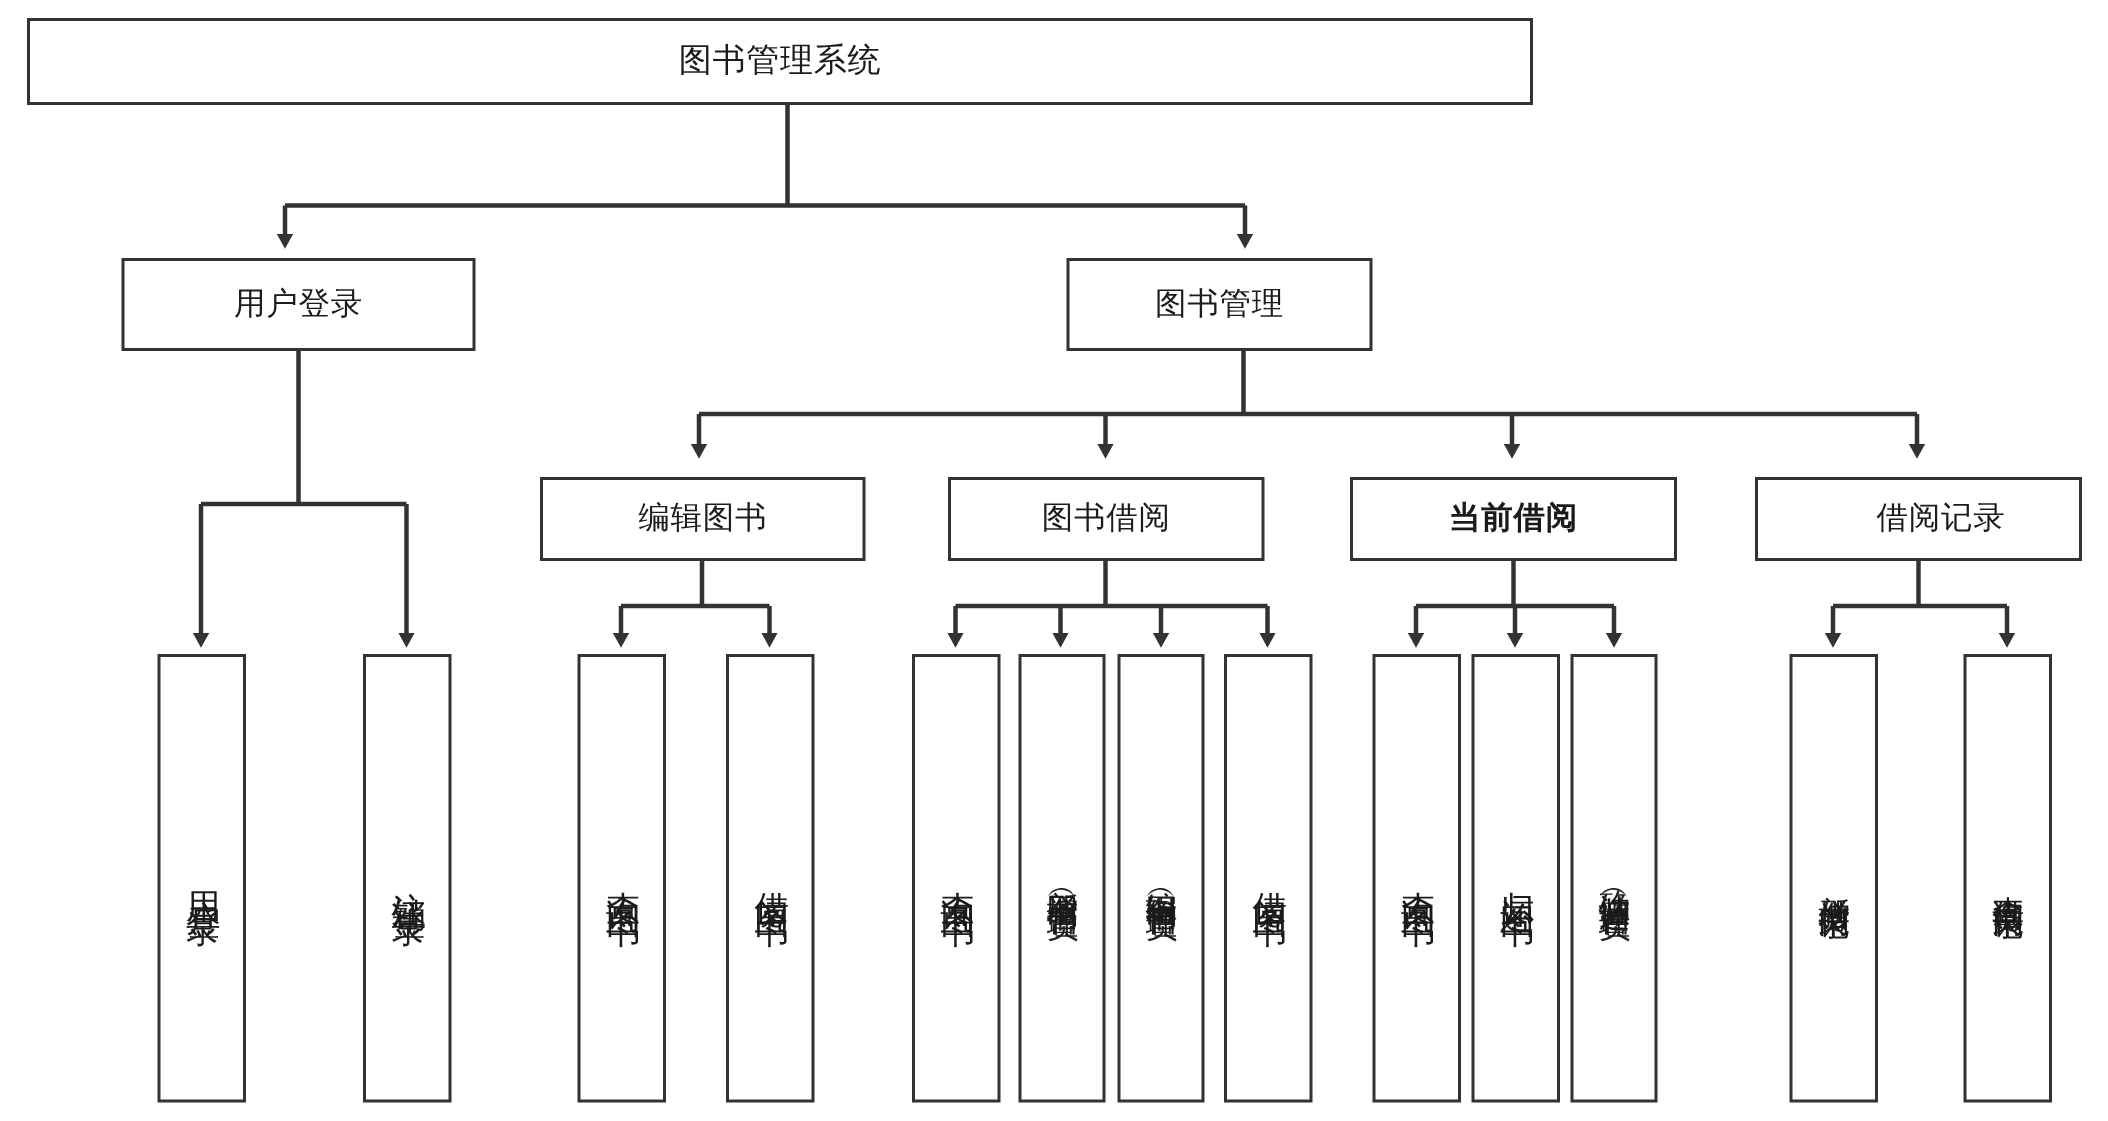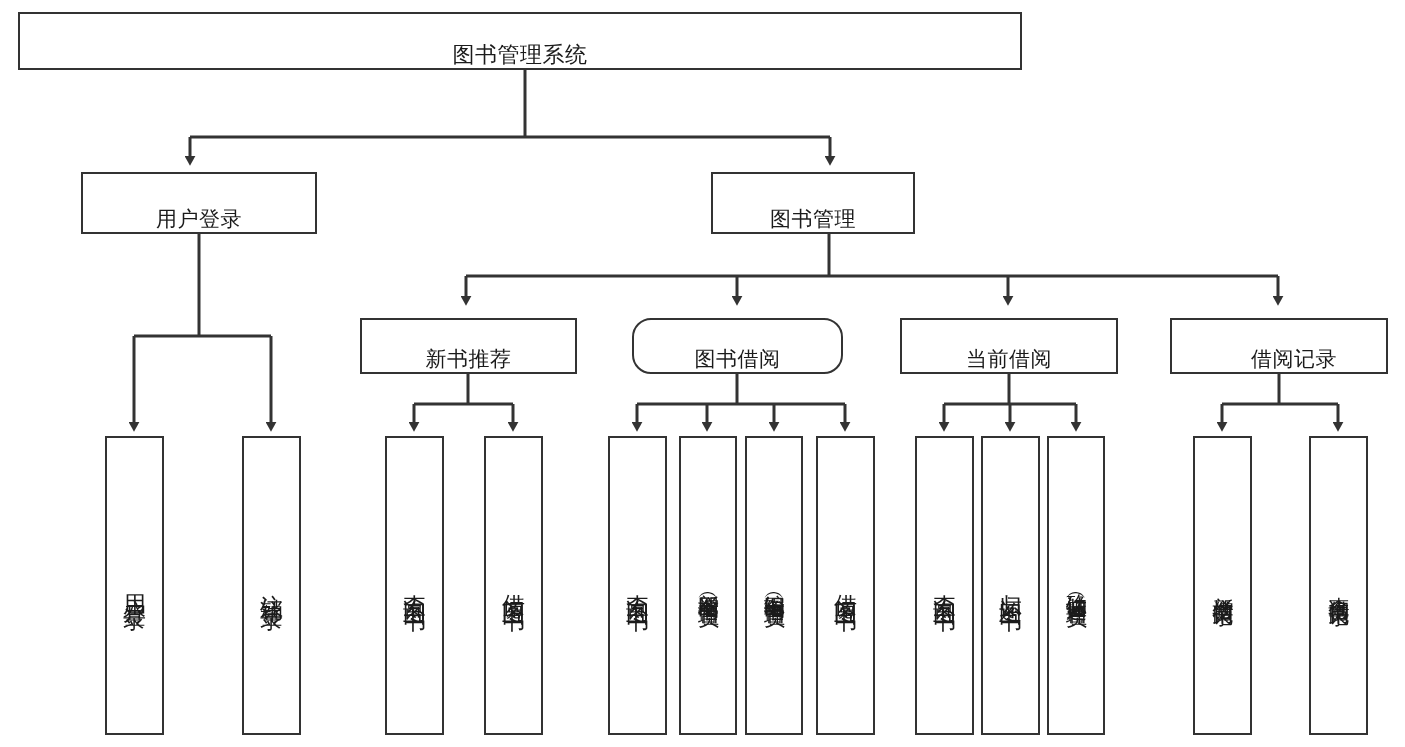--- a/index.html
+++ b/index.html
@@ -21,21 +21,21 @@
     width:1405px;
     height:747px;
     pointer-events:none;
   }
   .node{
     position:absolute;
     box-sizing:border-box;
     border:2px solid #333333;
     background:#ffffff;
     display:flex;
-    align-items:flex-end;
+    align-items:center;
     justify-content:center;
     color:#1b1b1b;
     z-index:2;
   }
   .node .lbl{
     display:block;
     text-align:center;
     line-height:1.12;
     white-space:nowrap;
   }
@@ -136,28 +136,28 @@
 
   <div class="node h-node" style="left:81px;top:172px;width:236px;height:62px;">
     <span class="lbl">用户登录</span>
   </div>
 
   <div class="node h-node" style="left:711px;top:172px;width:204px;height:62px;">
     <span class="lbl">图书管理</span>
   </div>
 
   <div class="node h-node" style="left:360px;top:318px;width:217px;height:56px;">
-    <span class="lbl">新书推荐</span>
-  </div>
-
-  <div class="node h-node" style="left:632px;top:318px;width:211px;height:56px;border-radius:19px;">
+    <span class="lbl">编辑图书</span>
+  </div>
+
+  <div class="node h-node" style="left:632px;top:318px;width:211px;height:56px;">
     <span class="lbl">图书借阅</span>
   </div>
 
-  <div class="node h-node" style="left:900px;top:318px;width:218px;height:56px;">
+  <div class="node h-node" style="left:900px;top:318px;width:218px;height:56px;font-weight:bold;">
     <span class="lbl">当前借阅</span>
   </div>
 
   <div class="node h-node" style="left:1170px;top:318px;width:218px;height:56px;padding-left:30px;">
     <span class="lbl">借阅记录</span>
   </div>
 
   <div class="node v-node" style="left:105px;top:436px;width:59px;height:299px;">
     <span class="lbl">用户登录</span>
   </div>

